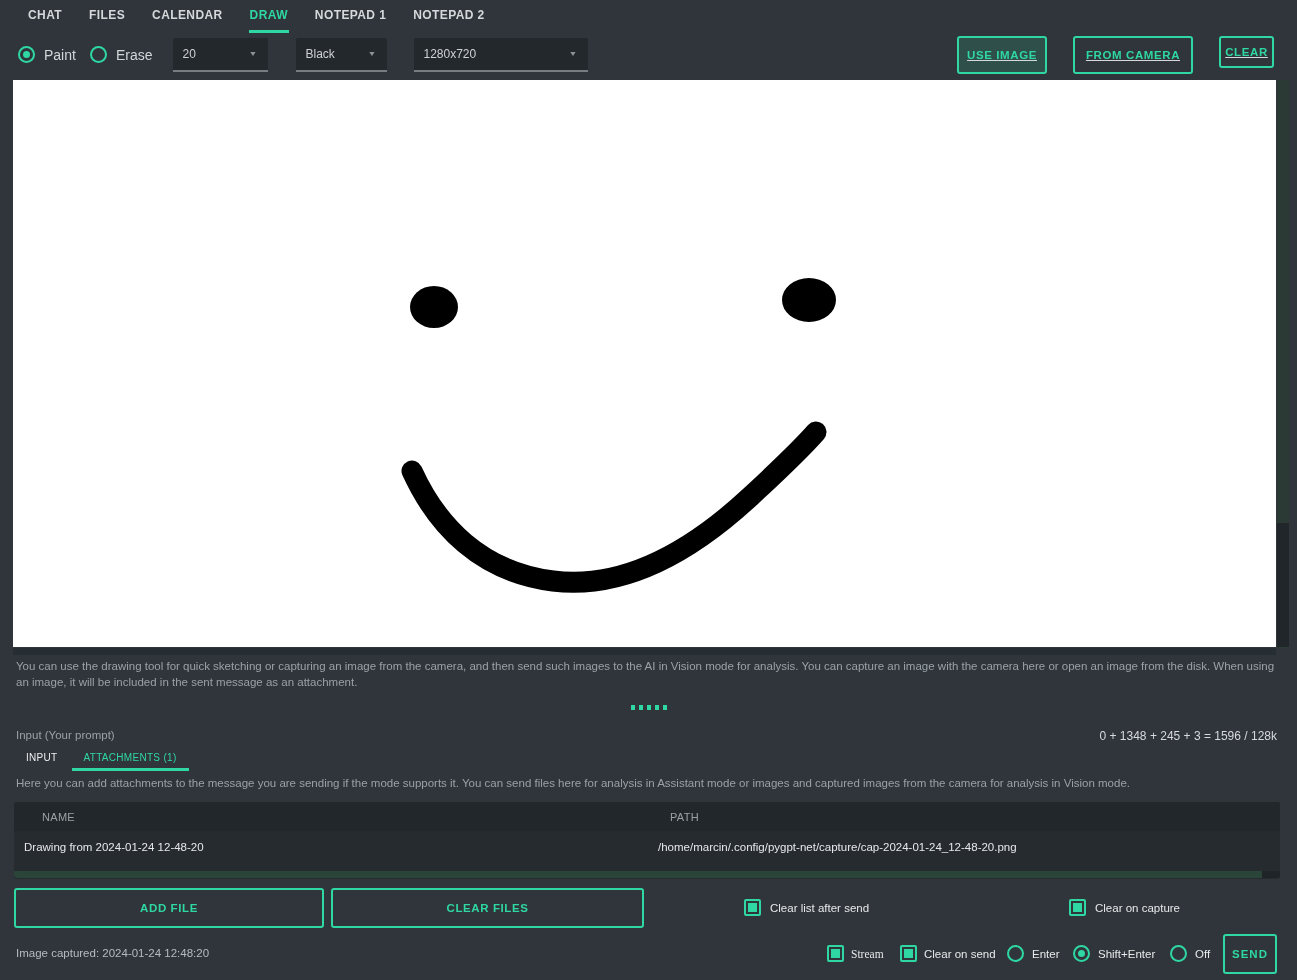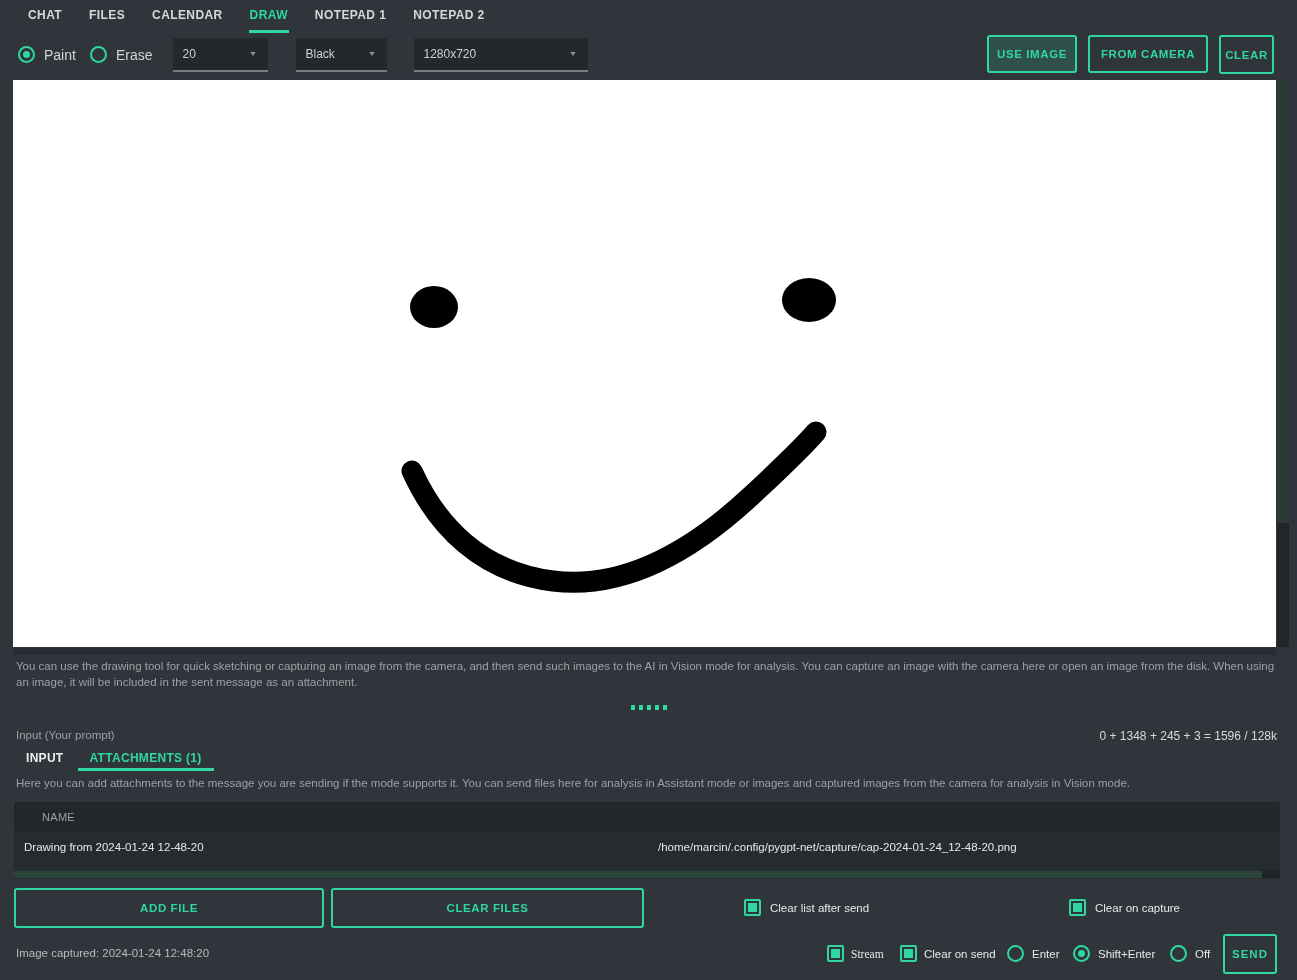--- a/index.html
+++ b/index.html
@@ -36,21 +36,21 @@
   #canvas-note { position:absolute; top:659px; left:16px; width:1262px; font-size:11.5px; line-height:15.5px; color:#9aa1a6; }
 
   #splitter { position:absolute; top:705px; left:0; right:0; display:flex; justify-content:center; gap:4px; }
   #splitter i { width:4px; height:5px; background:var(--accent); }
 
   
   #input-label { position:absolute; top:729px; left:16px; font-size:11.5px; color:#9aa1a6; }
   #tokens { position:absolute; top:729px; right:20px; font-size:12px; color:#d7dadd; }
 
   #input-tabs { position:absolute; top:747px; left:16px; height:24px; display:flex; gap:4px; }
-  .sub-tab { height:24px; display:flex; align-items:center; font-size:12px; font-weight:bold; letter-spacing:.3px;
+  .sub-tab { height:24px; display:flex; align-items:center; font-size:10px; font-weight:normal; letter-spacing:.3px;
              color:#eceeef; border-bottom:3px solid transparent; padding:0 10px; }
   .sub-tab.active { color:var(--accent); border-bottom-color:var(--accent); padding:0 12px; }
 
   #attach-help { position:absolute; top:777px; left:16px; width:1264px; font-size:11.5px; color:#9aa1a6; }
 
   
   #attach-table { position:absolute; top:802px; left:14px; width:1266px; height:77px; background:#262b30; border-radius:3px; }
   .thead { height:29px; background:#22272b; display:flex; align-items:center; font-size:11px; color:#9aa1a7;
            letter-spacing:.3px; border-radius:3px 3px 0 0; }
   .th-name { width:644px; padding-left:28px; }
@@ -103,24 +103,24 @@
     </div>
     <div class="select" style="margin-left:28px; width:91px;">
       <span>Black</span>
       <span class="arrow">▼</span>
     </div>
     <div class="select" style="margin-left:27px; width:174px;">
       <span>1280x720</span>
       <span class="arrow">▼</span>
     </div>
 
-    <div style="margin-left:auto; display:flex; gap:11px;">
+    <div style="margin-left:auto; display:flex; gap:26px;text-decoration:underline;">
       <button class="btn tinted" style="width:90px; height:38px;">USE IMAGE</button>
       <button class="btn" style="width:120px; height:38px;">FROM CAMERA</button>
-      <button class="btn" style="width:55px; height:39px;">CLEAR</button>
+      <button class="btn" style="width:55px; height:32px;">CLEAR</button>
     </div>
   </div>
 
   <div id="canvas">
     <svg width="1263" height="567" viewBox="0 0 1263 567">
       <ellipse cx="421" cy="227" rx="24" ry="21" fill="#000"></ellipse>
       <ellipse cx="796" cy="220" rx="27" ry="22" fill="#000"></ellipse>
       <path d="M 399 391 C 424 446, 468 492, 540 501 C 612 510, 680 470, 738 416 C 766 390, 790 367, 803 352" fill="none" stroke="#000" stroke-width="21" stroke-linecap="round"></path>
     </svg>
   </div>
@@ -145,20 +145,21 @@
   <div id="input-tabs">
     <div class="sub-tab">INPUT</div>
     <div class="sub-tab active">ATTACHMENTS (1)</div>
   </div>
 
   <div id="attach-help">Here you can add attachments to the message you are sending if the mode supports it. You can send files here for analysis in Assistant mode or images and captured images from the camera for analysis in Vision mode.</div>
 
   <div id="attach-table">
     <div class="thead">
       <div class="th-name">NAME</div>
+      <div class="th-path">PATH</div>
     </div>
     <div class="trow">
       <div class="td-name">Drawing from 2024-01-24 12-48-20</div>
       <div class="td-path">/home/marcin/.config/pygpt-net/capture/cap-2024-01-24_12-48-20.png</div>
     </div>
     <div class="tscroll">
         <div class="thumb"></div>
       </div>
   </div>
 

